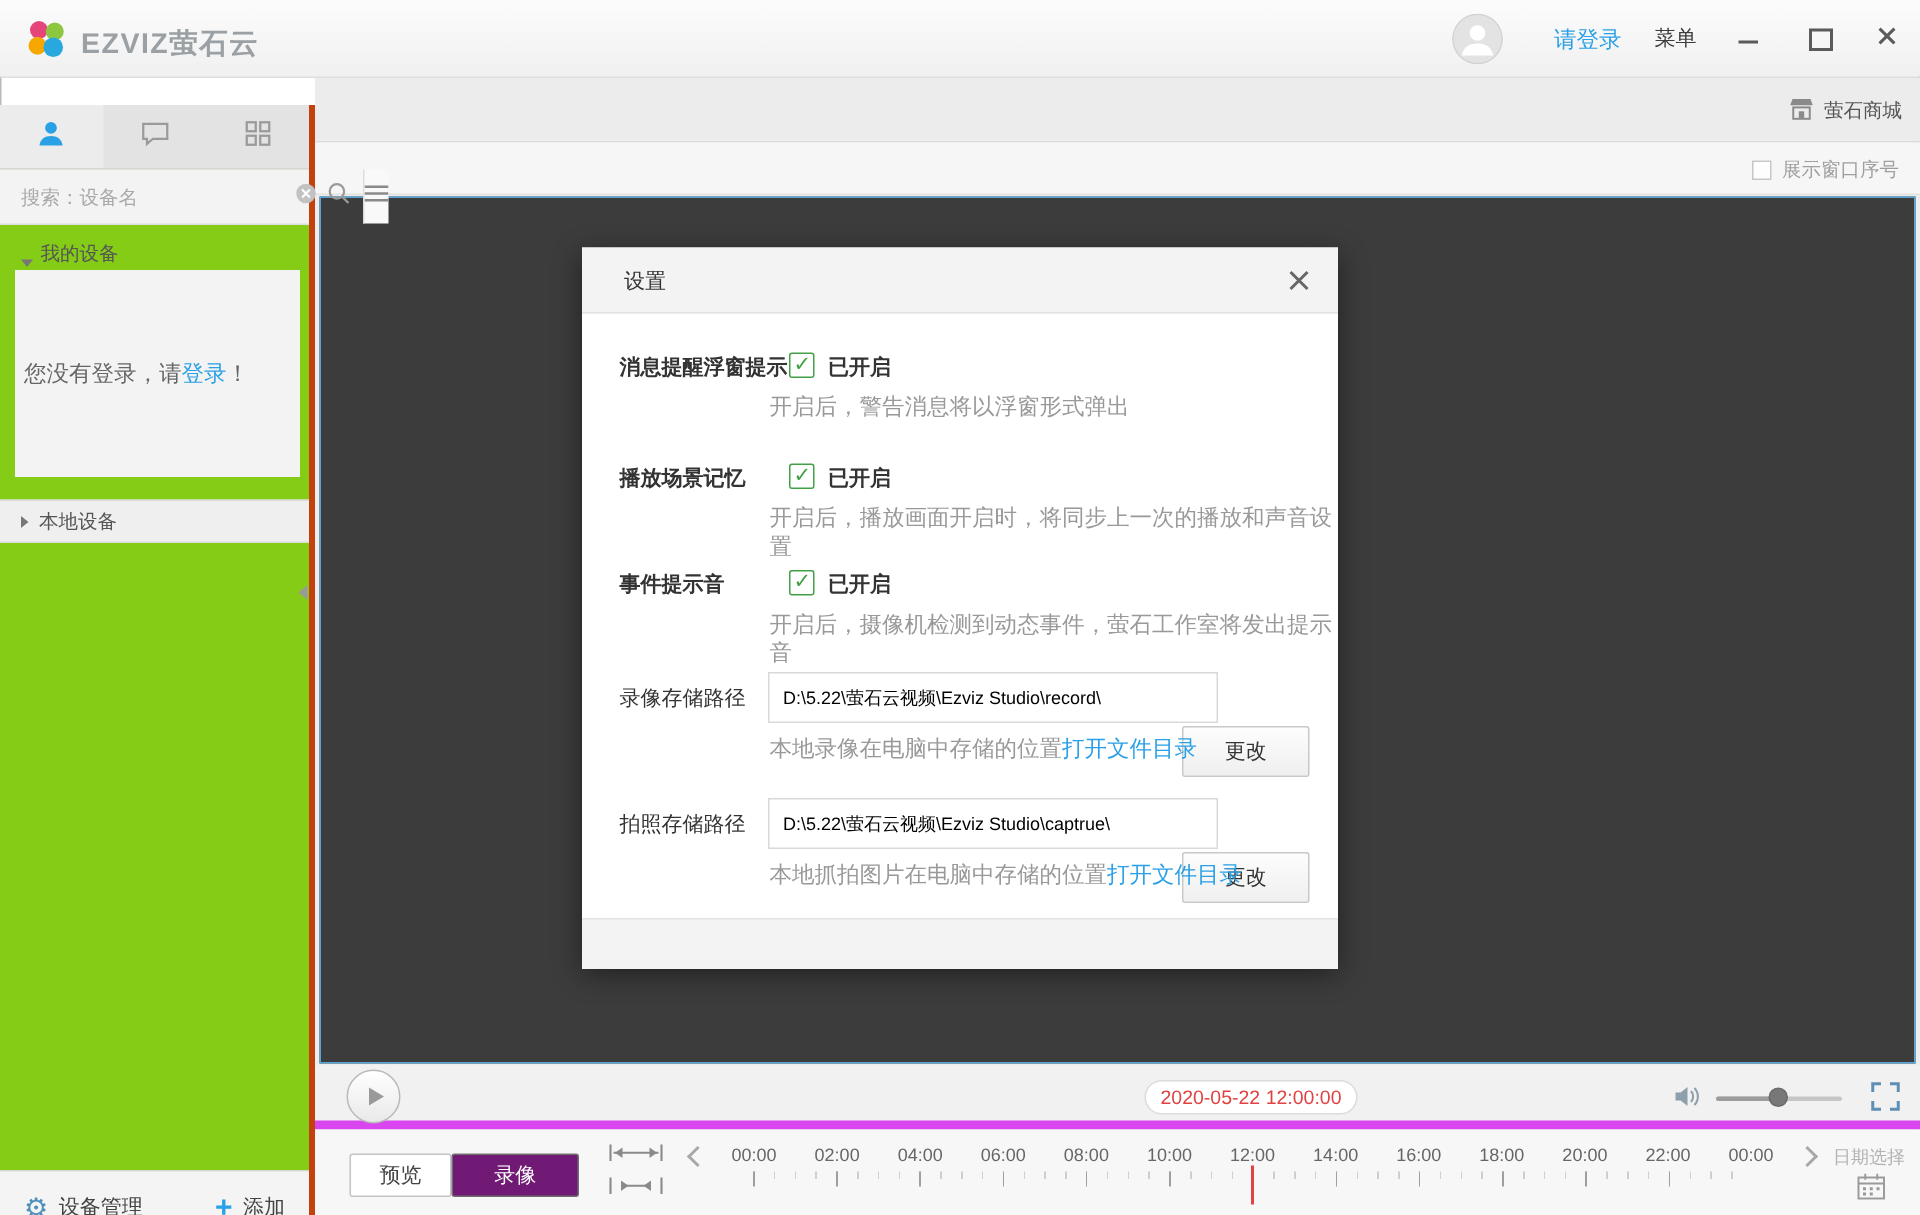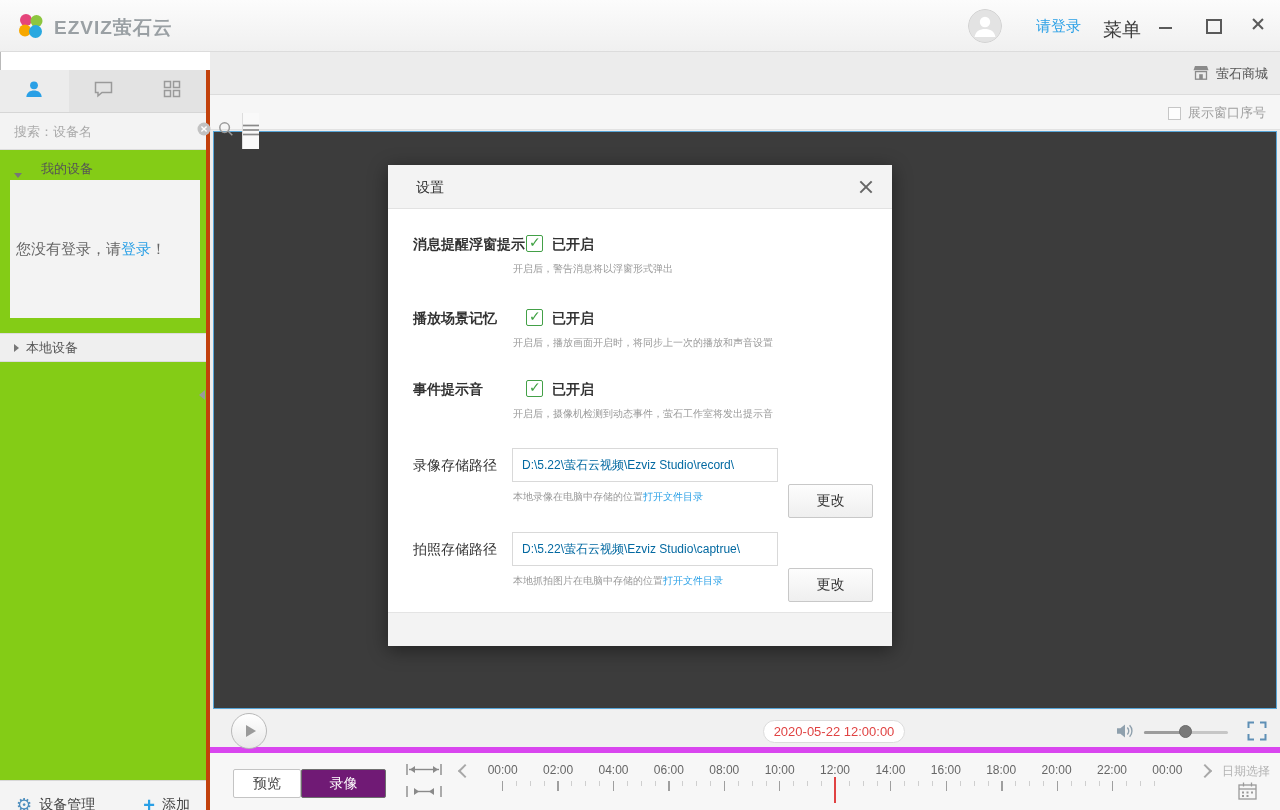--- a/index.html
+++ b/index.html
@@ -9,39 +9,39 @@
     font-family:"Liberation Sans","DejaVu Sans",sans-serif;
     box-shadow: inset 0 0 0 1px #b9b9b9;
   }
   
   .titlebar { position:absolute; left:0; top:0; right:0; height:52px;
     background:linear-gradient(#fcfcfc,#f0f0f0); border-bottom:1px solid #dcdcdc; z-index:5; }
   .logo { position:absolute; left:16px; top:11px; display:flex; align-items:center; }
   .logo-text { margin-left:8px; font-size:19px; font-weight:bold; letter-spacing:1px; color:#9aa0a4; }
   .avatar { position:absolute; left:968px; top:9px; width:34px; height:34px; border-radius:50%; overflow:hidden; }
   .login-link { position:absolute; left:1036px; top:17px; font-size:15px; color:#2aa0e6; cursor:pointer; }
-  .menu-label { position:absolute; left:1103px; top:17px; font-size:19px; color:#3c3c3c; cursor:pointer; }
+  .menu-label { position:absolute; left:1103px; top:17px; font-size:14px; color:#3c3c3c; cursor:pointer; }
   .win-controls { position:absolute; right:14px; top:14px; display:flex; gap:30px; align-items:center; height:20px; }
   .wc { width:16px; height:16px; position:relative; cursor:pointer; }
   .wc-min::after { content:""; position:absolute; left:1px; top:11px; width:13px; height:2px; background:#5a5a5a; }
   .wc-max::after { content:""; position:absolute; left:2px; top:3px; width:12px; height:11px; border:2px solid #5a5a5a; }
   .wc-close::before,.wc-close::after { content:""; position:absolute; left:1px; top:7px; width:14px; height:2px; background:#5a5a5a; }
   .wc-close::before { transform:rotate(45deg);} .wc-close::after { transform:rotate(-45deg);}
   
   .sidebar { position:absolute; left:0; top:70px; width:210px; height:758px; background:#84cc16; border-right:4px solid #c2410c; z-index:4; }
   .side-tabs { position:absolute; left:0; top:0; width:100%; height:43px; display:flex; background:#e3e3e3; border-bottom:1px solid #d6d6d6; }
   .side-tab { flex:1; display:flex; align-items:center; justify-content:center; cursor:pointer; }
   .side-tab.active { background:#ececec; }
   .side-search { position:absolute; left:0; top:43px; width:100%; height:37px; background:#f3f3f3; border-bottom:1px solid #ddd; display:flex; align-items:stretch; }
   .search-box { flex:1; display:flex; align-items:center; padding:0 8px 0 14px; gap:7px; }
   .search-input { flex:1; border:none; outline:none; background:transparent; font-size:13px; color:#666; min-width:0;
     font-family:"Liberation Sans","DejaVu Sans",sans-serif; }
   .search-input::placeholder { color:#a9a9a9; }
   .list-toggle { width:44px; border-left:1px solid #ddd; background:#f9f9f9; display:flex; align-items:center; justify-content:center; cursor:pointer; }
-  .my-devices { position:absolute; left:14px; top:90px; display:flex; align-items:flex-end; gap:19px; font-size:13px; color:#555; cursor:pointer; }
+  .my-devices { position:absolute; left:14px; top:90px; display:flex; align-items:flex-end; gap:5px; font-size:13px; color:#555; cursor:pointer; }
   .tri-down { width:0; height:0; border-left:4px solid transparent; border-right:4px solid transparent; border-top:5px solid #777; }
   .tri-right { width:0; height:0; border-top:4px solid transparent; border-bottom:4px solid transparent; border-left:5px solid #777; }
   .login-panel { position:absolute; left:10px; top:110px; width:190px; height:138px; background:#f3f3f3; display:flex; align-items:center; padding:0 6px; font-size:15px; color:#666; }
   .login-panel a { color:#2aa0e6; text-decoration:none; cursor:pointer; }
   .local-devices { position:absolute; left:0; top:263px; width:100%; height:29px; border-top:1px solid #dcdcdc; border-bottom:1px solid #dcdcdc; display:flex; align-items:center; gap:7px; padding-left:14px; font-size:13px; color:#555; cursor:pointer; background:#efefef; }
   .collapse-handle { position:absolute; right:0; top:310px; width:9px; height:30px; display:flex; align-items:center; justify-content:center; cursor:pointer; }
   .collapse-handle::after { content:""; width:0; height:0; border-top:5px solid transparent; border-bottom:5px solid transparent; border-right:6px solid #9a9a9a; }
   .side-footer { position:absolute; left:0; bottom:0; width:100%; height:48px; background:#f4f4f4; border-top:1px solid #d8d8d8; display:flex; align-items:center; justify-content:space-between; padding:0 16px; }
   .footer-item { display:flex; align-items:center; gap:7px; font-size:14px; color:#444; cursor:pointer; }
   .gear-glyph { font-size:18px; color:#4f8fbe; line-height:1; }
@@ -60,25 +60,25 @@
   .dialog { position:absolute; left:388px; top:165px; width:504px; height:481px; background:#fff; box-shadow:0 4px 18px rgba(0,0,0,.45); z-index:10; }
   .dialog-header { position:absolute; left:0; top:0; width:100%; height:44px; background:#f3f3f3; border-bottom:1px solid #e2e2e2; line-height:44px; padding-left:28px; font-size:14px; color:#333; }
   .dialog-close { position:absolute; right:18px; top:14px; width:16px; height:16px; cursor:pointer; }
   .dialog-close::before,.dialog-close::after { content:""; position:absolute; left:0; top:7px; width:16px; height:2px; background:#666; }
   .dialog-close::before { transform:rotate(45deg);} .dialog-close::after { transform:rotate(-45deg);}
   .chk-line { position:absolute; left:0; width:100%; height:20px;font-weight:bold; }
   .row-label { position:absolute; left:25px; top:1px; font-size:14px; color:#333; }
   .checkbox { position:absolute; left:138px; top:0; width:17px; height:17px; border:1px solid #43a047; border-radius:2px; background:#fff; cursor:pointer; }
   .checkbox::after { content:"✓"; position:absolute; left:2px; top:-2px; font-size:14px; font-weight:bold; color:#3fa142; }
   .chk-state { position:absolute; left:164px; top:1px; font-size:14px; color:#333; }
-  .row-desc { position:absolute; left:125px; font-size:10px; color:#999; }
+  .row-desc { position:absolute; left:125px; font-size:15px; color:#999; }
   .row-desc a { color:#2aa0e6; text-decoration:none; cursor:pointer; }
   .path-line { position:absolute; left:0; width:100%; height:34px; }
   .path-line .row-label { top:9px; }
-  .path-input { position:absolute; left:124px; top:0; width:266px; height:34px; border:1px solid #d9d9d9; padding:0 9px; font-size:12px; color:#0369a1; background:#fff; outline:none; font-family:"Liberation Sans","DejaVu Sans",sans-serif; }
+  .path-input { position:absolute; left:124px; top:0; width:300px; height:34px; border:1px solid #d9d9d9; padding:0 9px; font-size:12px; color:#000000; background:#fff; outline:none; font-family:"Liberation Sans","DejaVu Sans",sans-serif; }
   .change-btn { position:absolute; left:400px; top:0; width:85px; height:34px; background:linear-gradient(#fdfdfd,#efefef); border:1px solid #c8c8c8; border-radius:2px; font-size:14px; color:#333; cursor:pointer; font-family:Liberation Mono, monospace;margin-top:36px; }
   .dialog-footer { position:absolute; left:0; bottom:0; width:100%; height:34px; background:#f3f3f3; border-top:1px solid #e4e4e4; }
   
   .playback-bar { position:absolute; left:210px; top:710px; right:0; height:43px; background:#f1f1f1; border-bottom:6px solid #d946ef;text-decoration:underline; }
   .play-btn { position:absolute; left:21px; top:3px; width:36px; height:36px; border-radius:50%; background:linear-gradient(#fff,#e9e9e9); border:1px solid #b9b9b9; display:flex; align-items:center; justify-content:center; cursor:pointer; }
   .play-tri { width:0; height:0; border-top:6px solid transparent; border-bottom:6px solid transparent; border-left:10px solid #9a9a9a; margin-left:3px; }
   .timestamp-pill { position:absolute; left:553px; top:10px; width:142px; height:23px; background:#fff; border:1px solid #dcdcdc; border-radius:12px; text-align:center; line-height:21px; font-size:13px; color:#e04343; }
   .vol-icon { position:absolute; left:906px; top:13px; cursor:pointer; }
   .vol-slider { position:absolute; left:934px; top:14px; width:84px; height:16px; cursor:pointer; }
   .vol-track { position:absolute; left:0; top:7px; width:84px; height:3px; background:#c6c6c6; border-radius:2px; }

